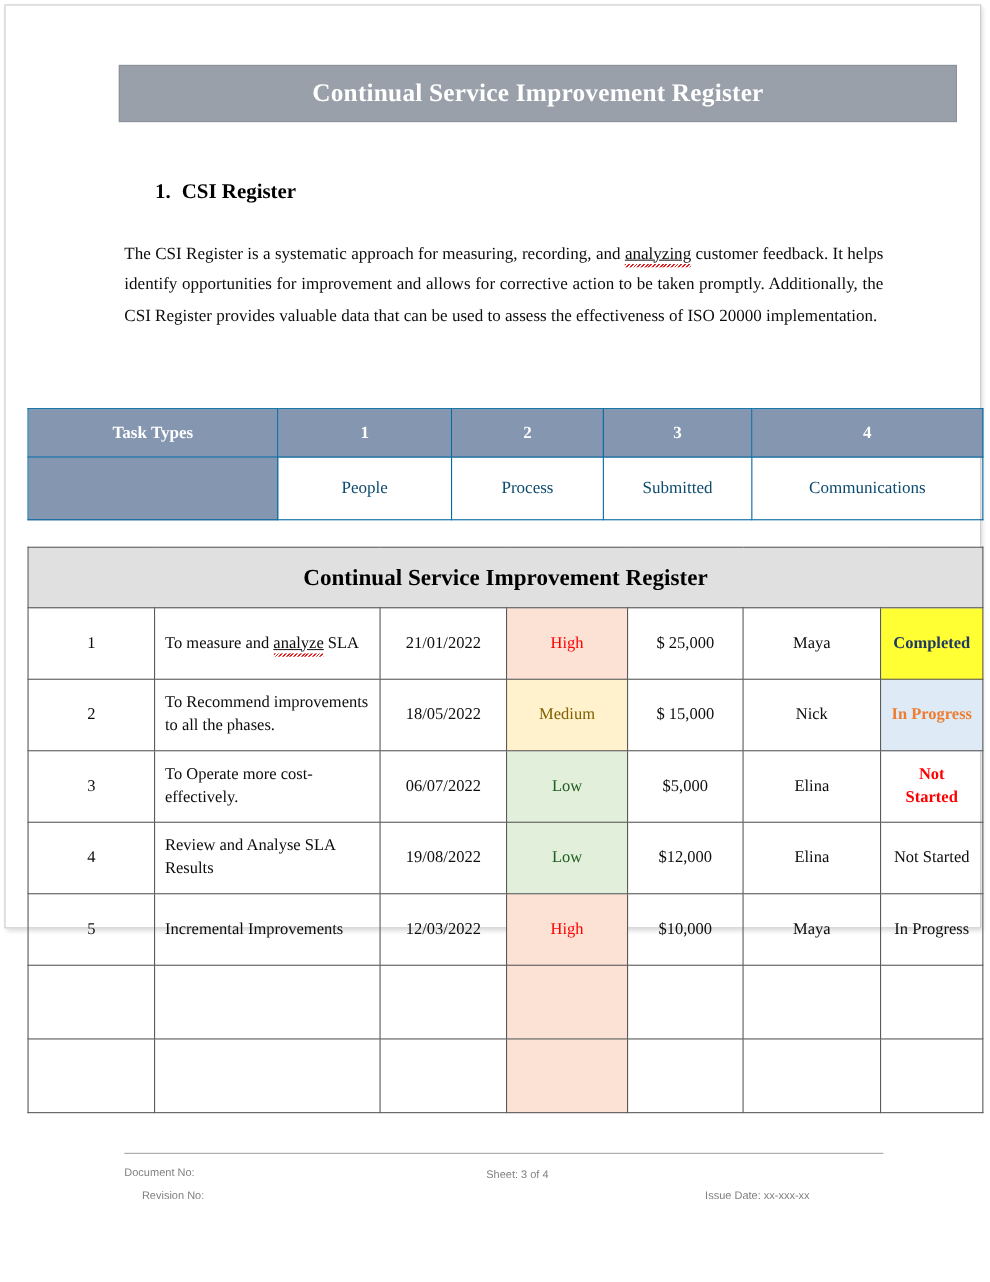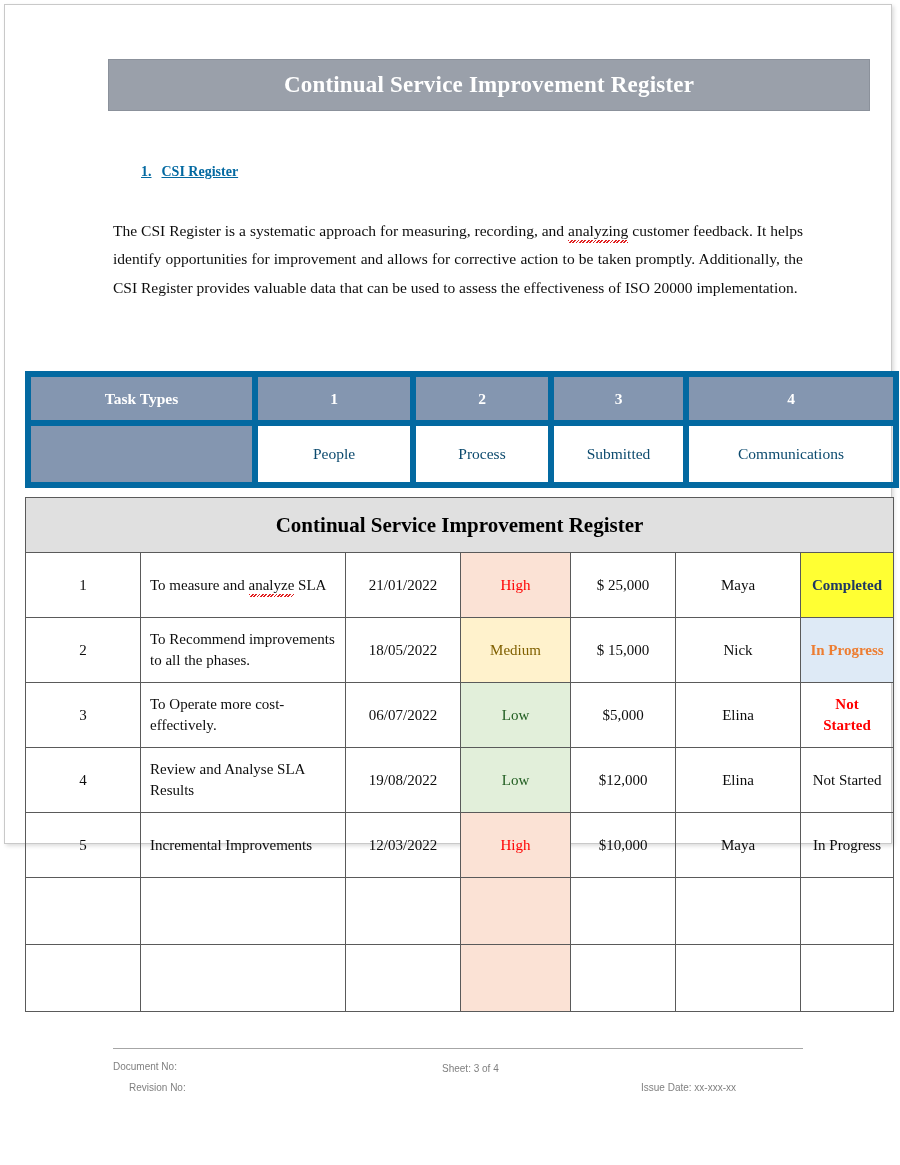--- a/index.html
+++ b/index.html
@@ -47,41 +47,41 @@
     font-size: 23px;
     font-weight: bold;
     letter-spacing: 0.2px;
   }
 
   
   #section-heading {
     position: absolute;
     left: 136px;
     top: 159px;
-    font-size: 14px;
-    font-weight: bold;
-    color: #0369a1;
+    font-size: 19px;
+    font-weight: bold;
+    color: #000000;
     white-space: nowrap;
-    text-decoration: underline;
   }
   #section-heading .num { margin-right: 10px; }
 
   
   #intro-paragraph {
     position: absolute;
     left: 108px;
     top: 196px;
     width: 690px;
     font-size: 15.5px;
     line-height: 28.5px;
     color: #0d0d0d;
     text-align: justify;
     text-justify: inter-word;
   }
   .spell-error {
+    text-decoration: underline;
     text-decoration-color: #222;
     position: relative;
   }
   .spell-error::after {
     content: "";
     position: absolute;
     left: 0; right: 0;
     bottom: -4px;
     height: 3px;
     background-image:
@@ -104,21 +104,21 @@
     font-weight: normal;
   }
 
   
   #task-types-table {
     left: 20px;
     top: 366px;
     width: 868px;
   }
   #task-types-table td {
-    border: 6px solid #0369a1;
+    border: 1px solid #0369a1;
   }
   #task-types-table .hdr {
     background: #8496b0;
     color: #ffffff;
     font-weight: bold;
     text-align: center;
     height: 43px;
     font-size: 15.5px;
   }
   #task-types-table .hdr-label {

